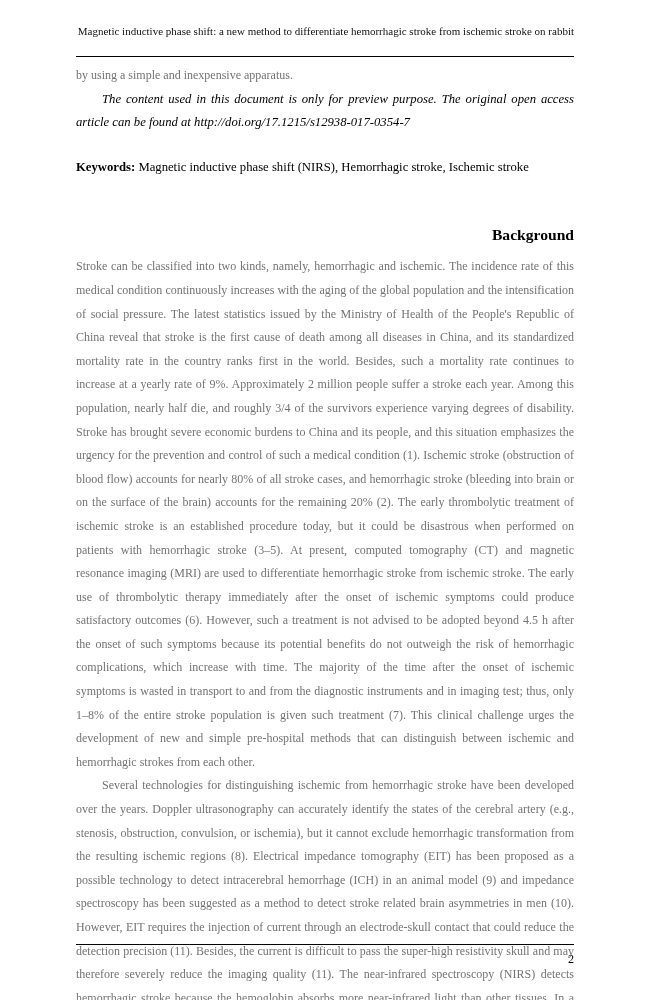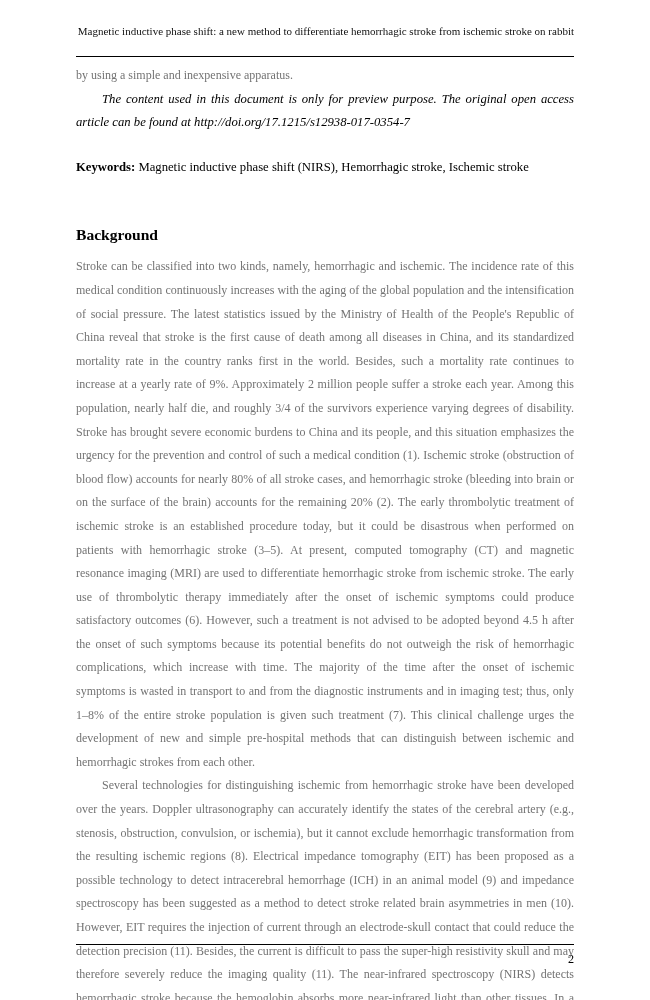--- a/index.html
+++ b/index.html
@@ -77,21 +77,21 @@
     line-height: 23.6px;
     text-align: left;
   }
   .keywords .kw-label { font-weight: bold; text-align: center; }
 
   h2.section {
     margin: 0;
     font-size: 15.6px;
     line-height: 22px;
     font-weight: bold;
-    text-align: left;
+    text-align: right;
   }
 
   
   .gap-keywords { height: 21px; }
   .gap-before-section { height: 45px; }
   .gap-after-section { height: 9px; }
 
   
   .footer-rule {
     position: absolute;

